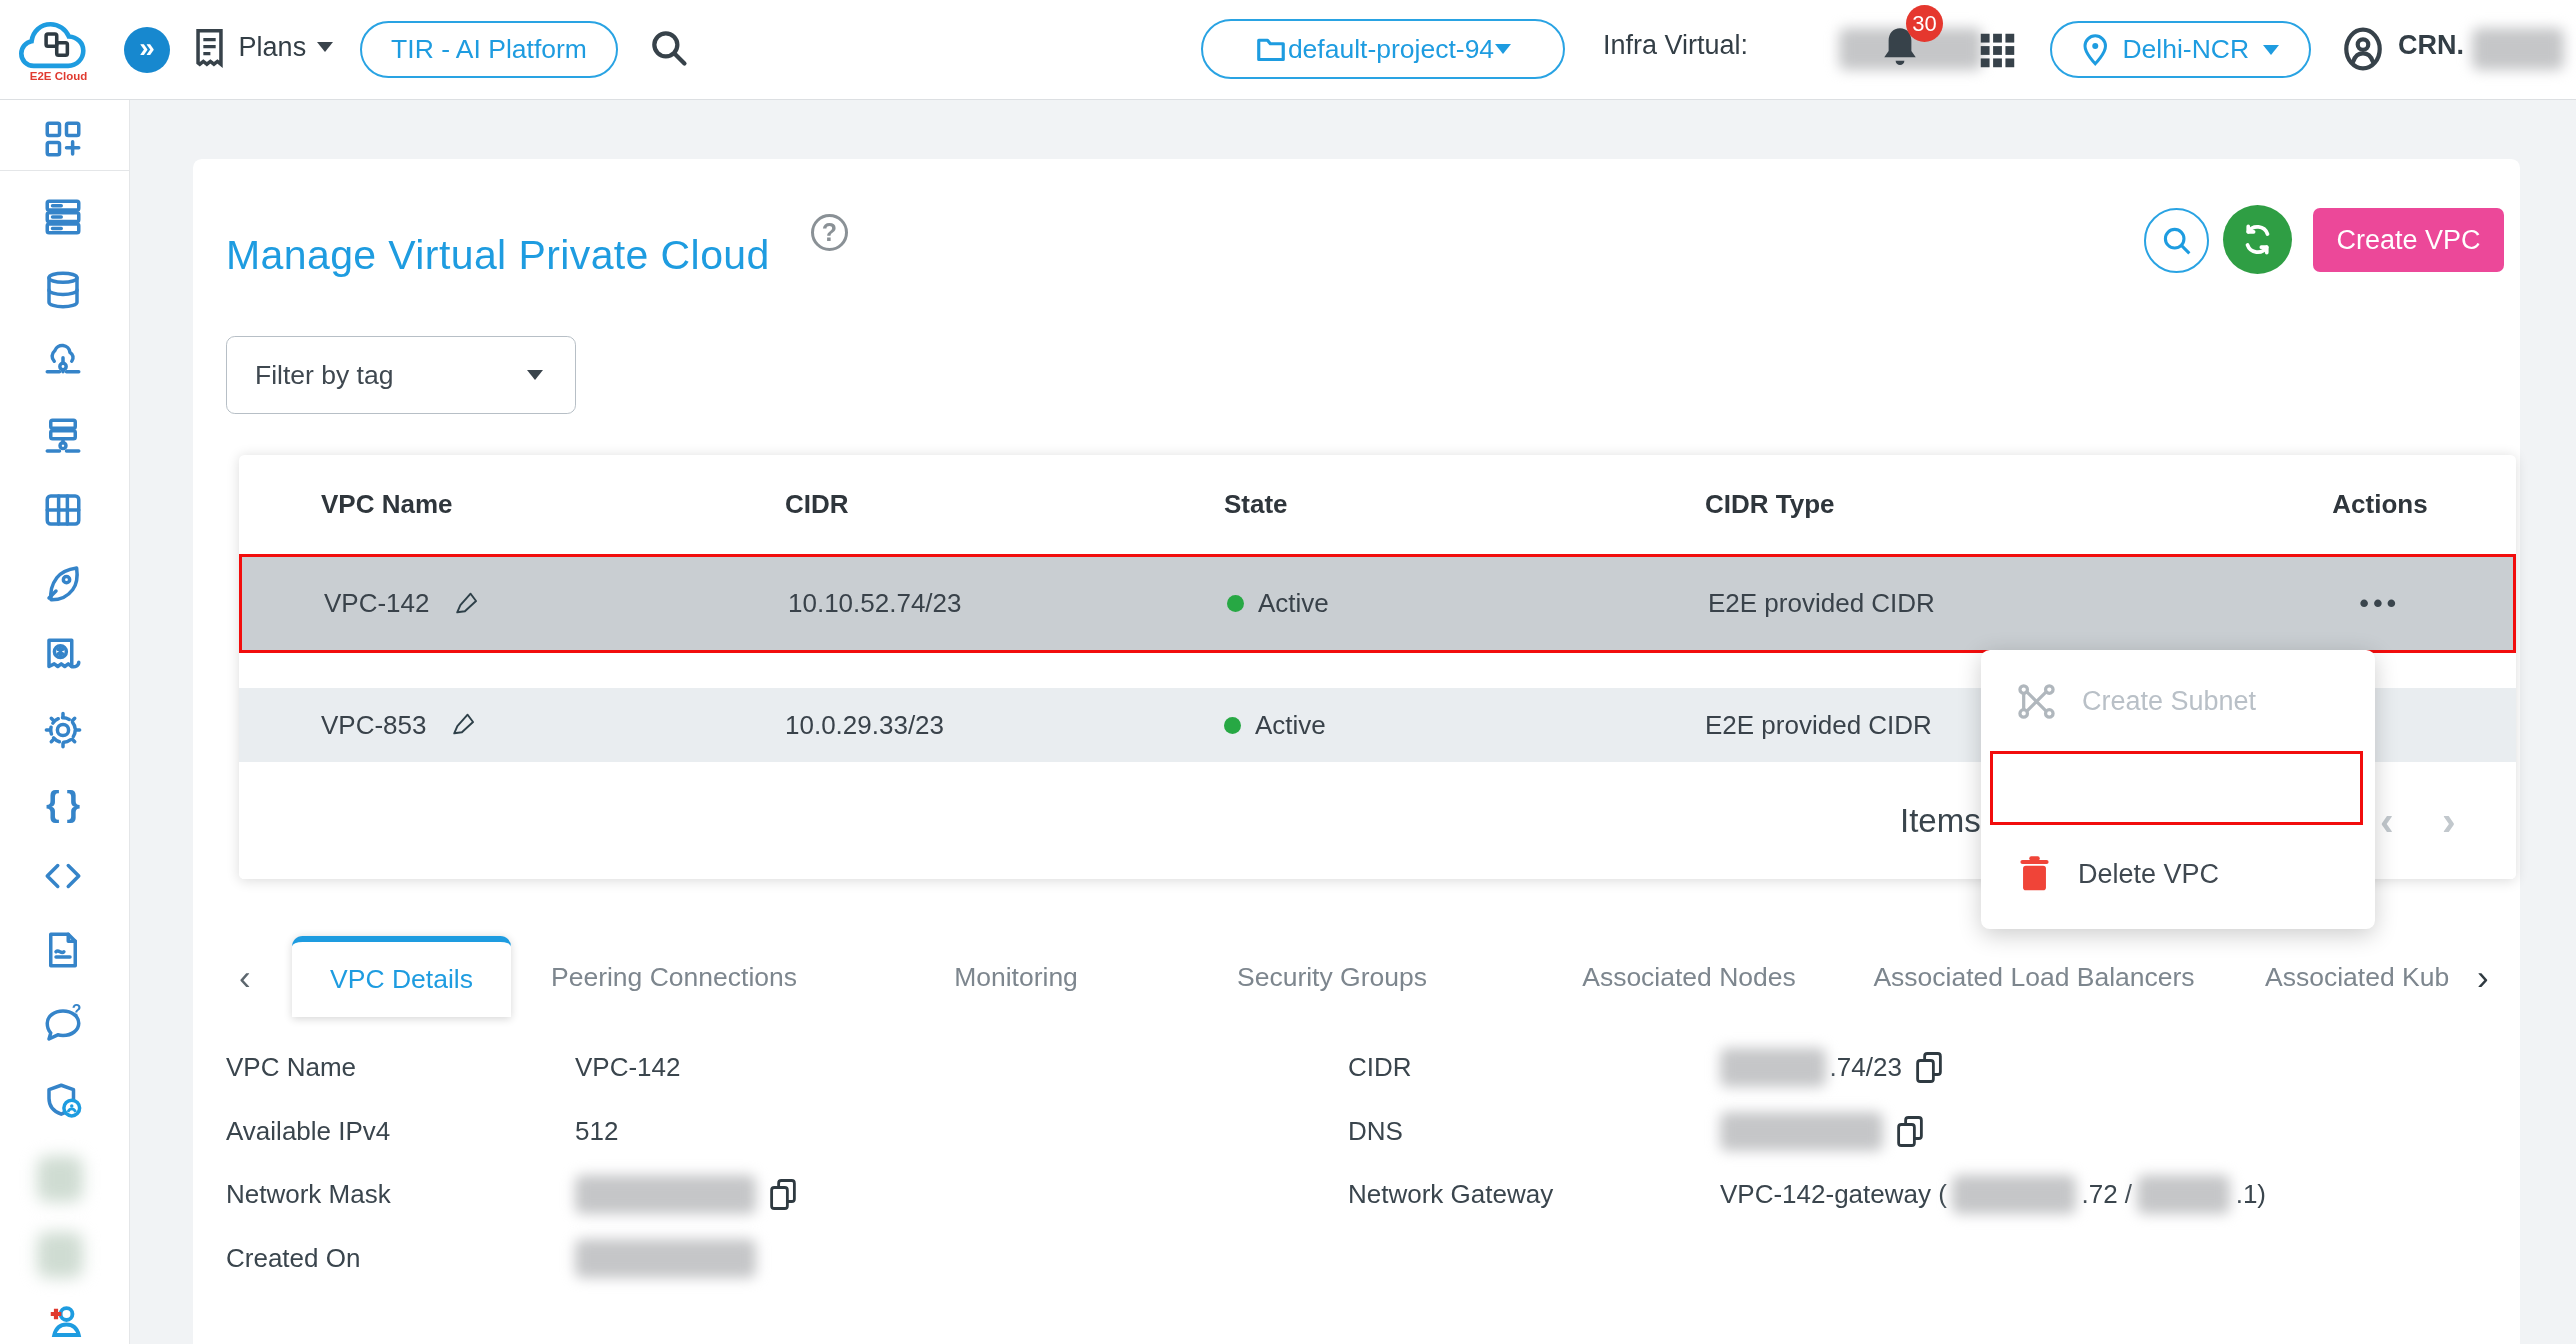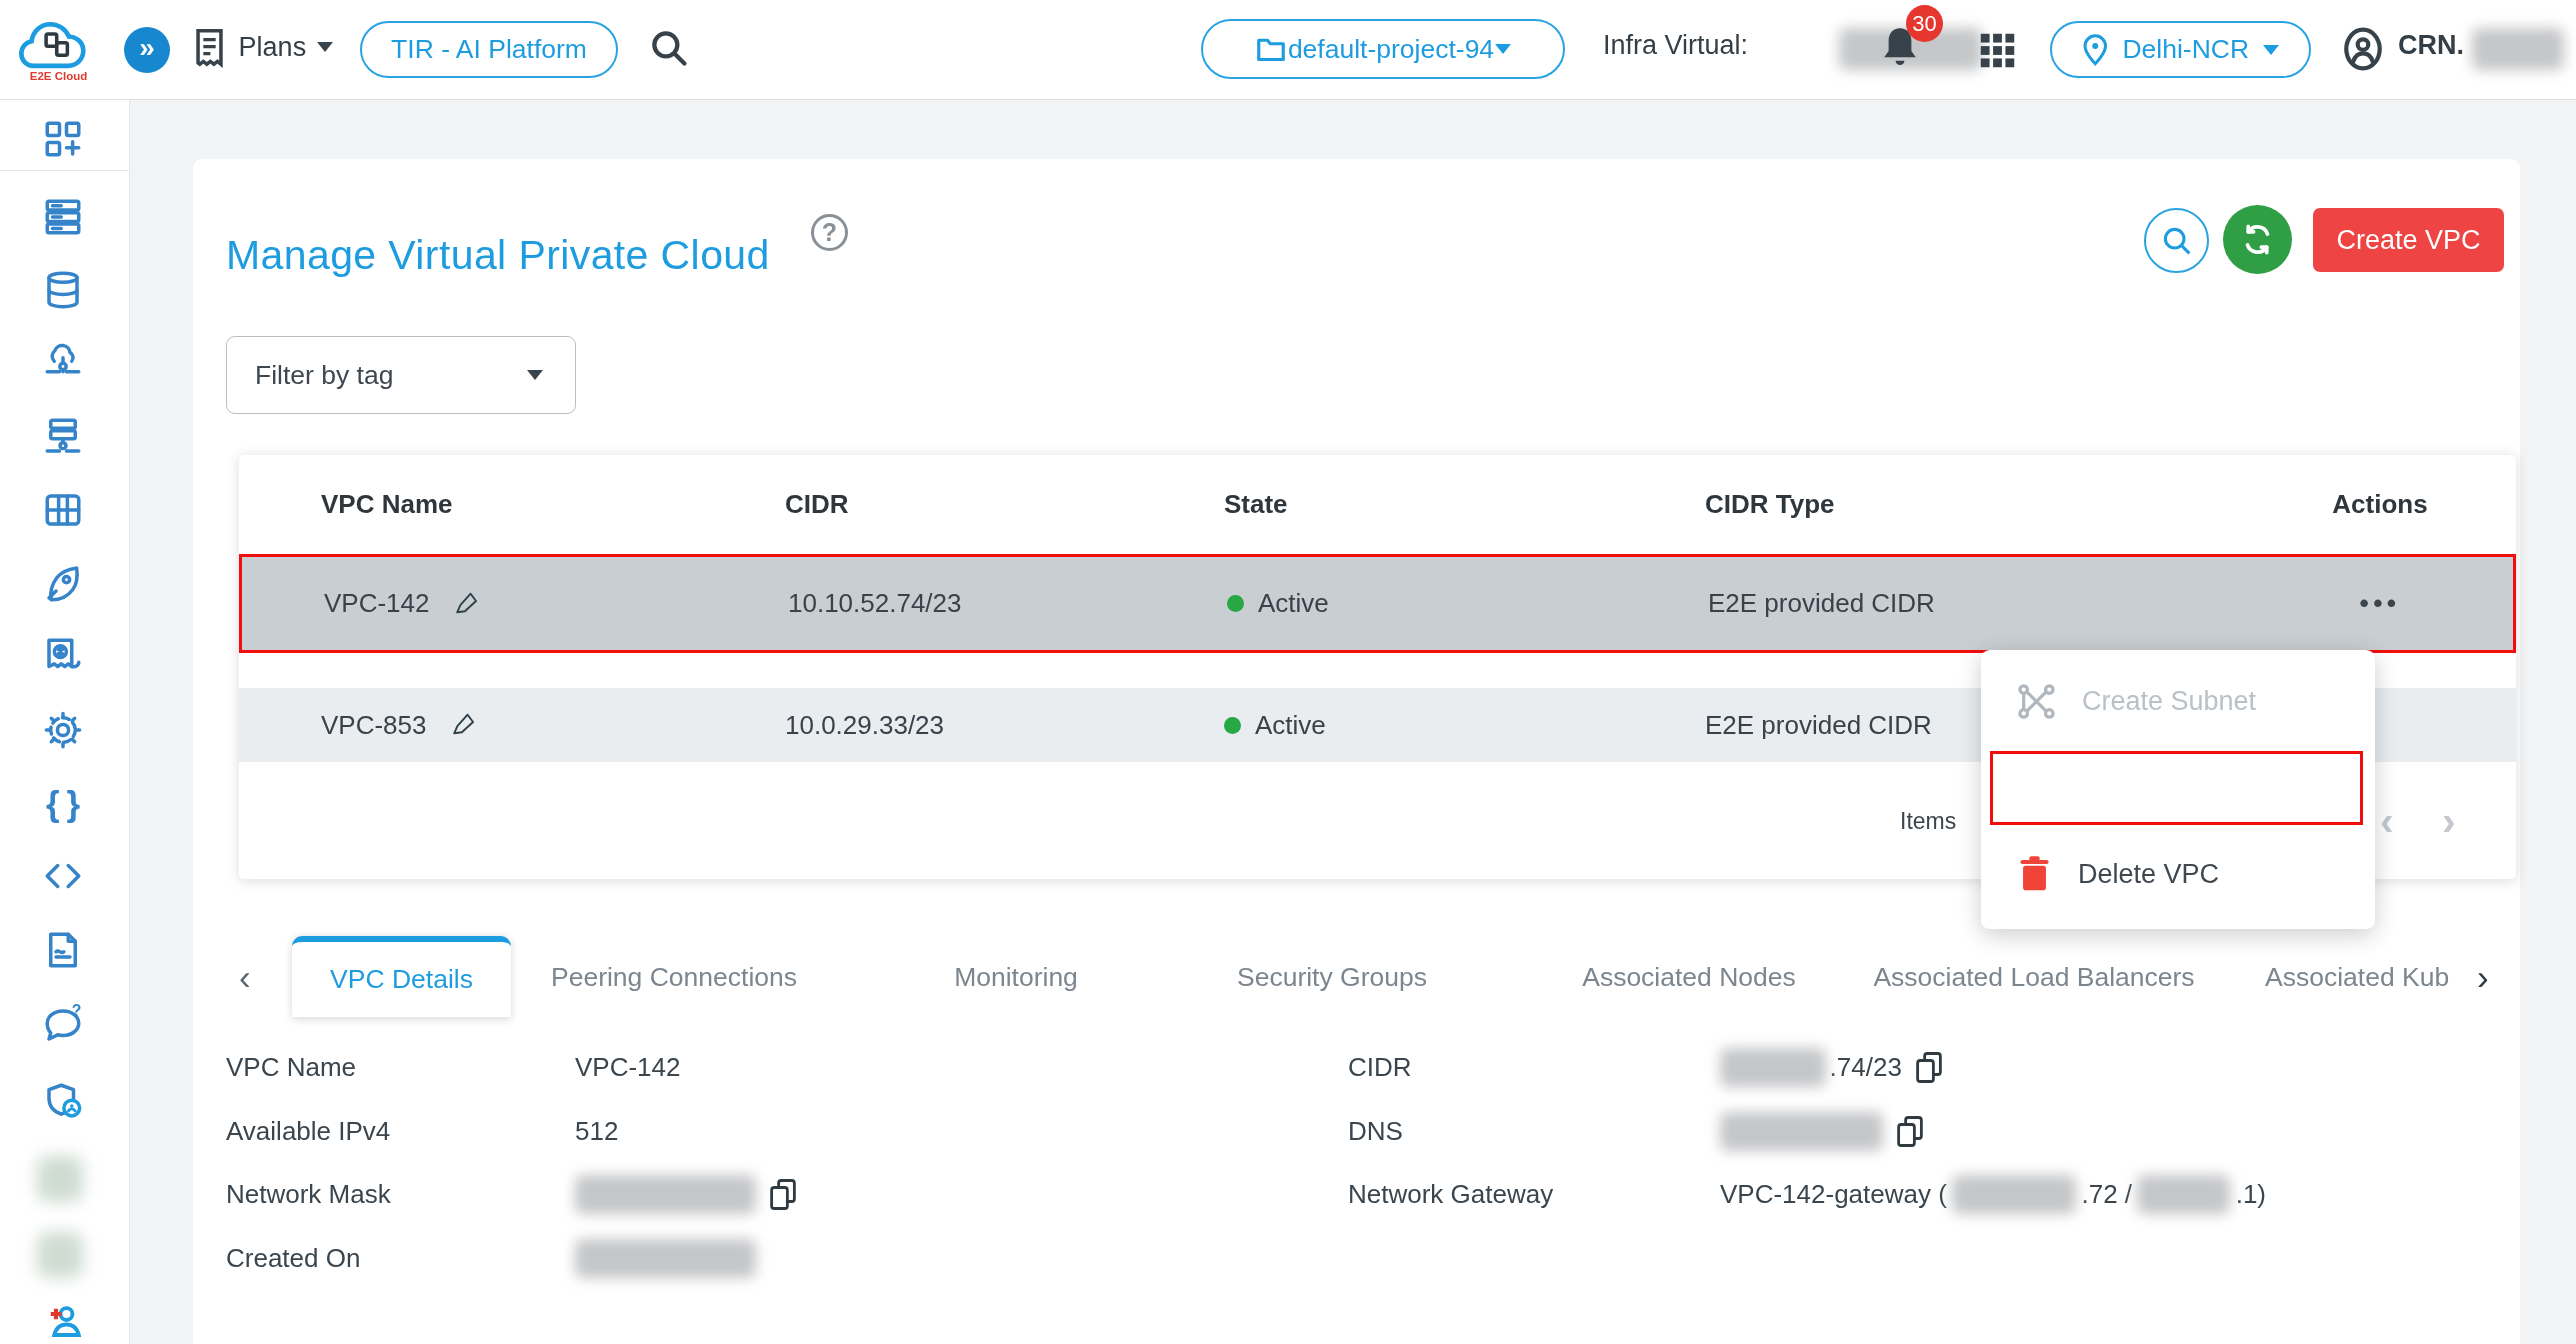--- a/index.html
+++ b/index.html
@@ -30,41 +30,41 @@
   .main-bg{position:absolute;left:129px;top:99px;width:2447px;height:1246px;background:#f1f3f5;}
   .card{position:absolute;left:193px;top:159px;width:2327px;height:1303px;background:#fff;border-radius:8.8px;}
 
   .page-title{position:absolute;left:33px;top:46px;font-size:41px;color:#1e9ce0;font-weight:500;letter-spacing:0.4px;}
   .help-circle{position:absolute;left:618px;top:55px;width:37px;height:37px;border:3.5px solid #8a9196;border-radius:50%;
       color:#8a9196;font-size:25px;font-weight:700;display:flex;align-items:center;justify-content:center;box-sizing:border-box;}
 
   .icon-circle{position:absolute;border-radius:50%;display:flex;align-items:center;justify-content:center;box-sizing:border-box;}
   .search-circle{right:311px;top:49px;width:65px;height:65px;border:2.7px solid #29a3e3;background:#fff;}
   .refresh-circle{right:228px;top:46px;width:69px;height:69px;background:#2f9e44;}
-  .create-btn{position:absolute;right:16px;top:49px;width:191px;height:64px;background:#ef4444;color:#fff;border-radius:7px;
+  .create-btn{position:absolute;right:16px;top:49px;width:191px;height:64px;background:#ec4899;color:#fff;border-radius:7px;
       font-size:27px;display:flex;align-items:center;justify-content:center;}
 
   .filter-box{position:absolute;left:33px;top:177px;width:350px;height:78px;border:1.8px solid #b7bfc6;border-radius:8.8px;
       display:flex;align-items:center;justify-content:space-between;padding:0 32px 0 28px;box-sizing:border-box;font-size:26.5px;color:#3f4850;background:#fff;}
 
   
   .table{position:absolute;left:46px;top:296px;width:2277px;background:#fff;border-radius:5.3px;box-shadow:0 1.8px 12.4px rgba(0,0,0,.14);}
   .trow{display:grid;grid-template-columns:546px 439px 481px 539px 1fr;align-items:center;}
   .thead{height:99px;font-weight:700;color:#2f363c;font-size:26px;}
   .trow .c1{padding-left:82px;display:flex;align-items:center;gap:21px;}
   .trow .c3{display:flex;align-items:center;gap:14px;}
   .trow .c5{text-align:center;}
   .cell{font-size:26px;color:#39424a;}
   .row-selected{height:99px;background:#c9ced2;border:3.5px solid #f20d0d;box-sizing:border-box;}
   .row-gap{height:35px;background:#fff;}
   .row-alt{height:74px;background:#e9edf0;}
   .dot{width:17px;height:17px;border-radius:50%;background:#27a844;display:inline-block;}
   .dots-menu{font-size:26.5px;font-weight:700;letter-spacing:4.4px;color:#3a454d;cursor:pointer;}
   .pagination{position:relative;height:117px;background:#fff;border-radius:0 0 5.3px 5.3px;}
-  .pag-items{position:absolute;left:1661px;top:50%;transform:translateY(-50%);font-size:23px;color:#3a454d;}
+  .pag-items{position:absolute;left:1661px;top:50%;transform:translateY(-50%);font-size:33px;color:#3a454d;}
   .pag-ch{position:absolute;top:50%;transform:translateY(-50%);font-size:41px;color:#c2c8cd;font-weight:600;}
 
   
   .ctx-menu{position:absolute;left:1981px;top:650px;width:394px;height:279px;background:#fff;border-radius:8.8px;
       box-shadow:0 5.3px 23px rgba(0,0,0,.20);z-index:40;}
   .ctx-item{position:absolute;left:0;width:100%;height:74px;display:flex;align-items:center;gap:25px;padding-left:35px;box-sizing:border-box;
       font-size:27px;color:#3f4850;cursor:pointer;}
   .ctx-item.disabled{color:#b9c0c7;cursor:default;}
   .ctx-red-box{position:absolute;left:8.8px;top:101px;width:373px;height:74px;border:3.5px solid #f20d0d;box-sizing:border-box;z-index:1;}
 

